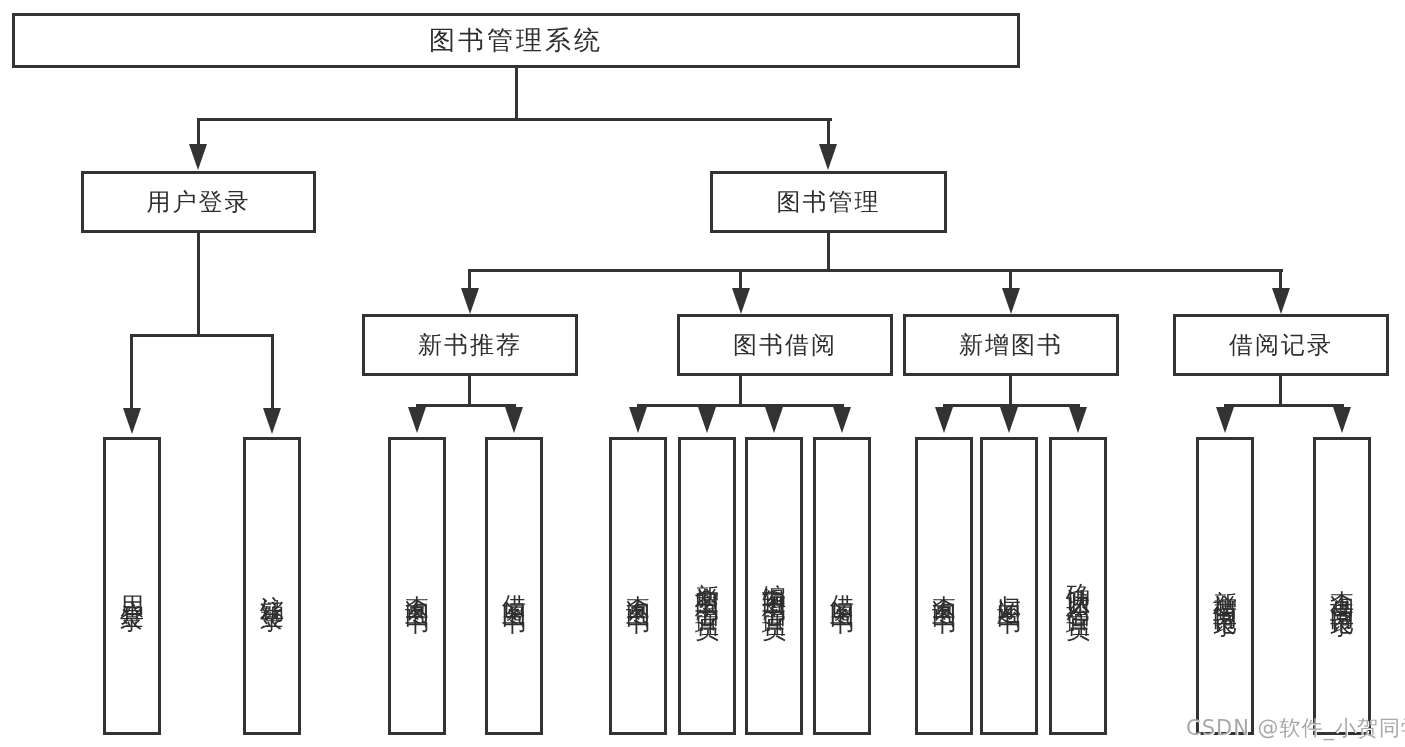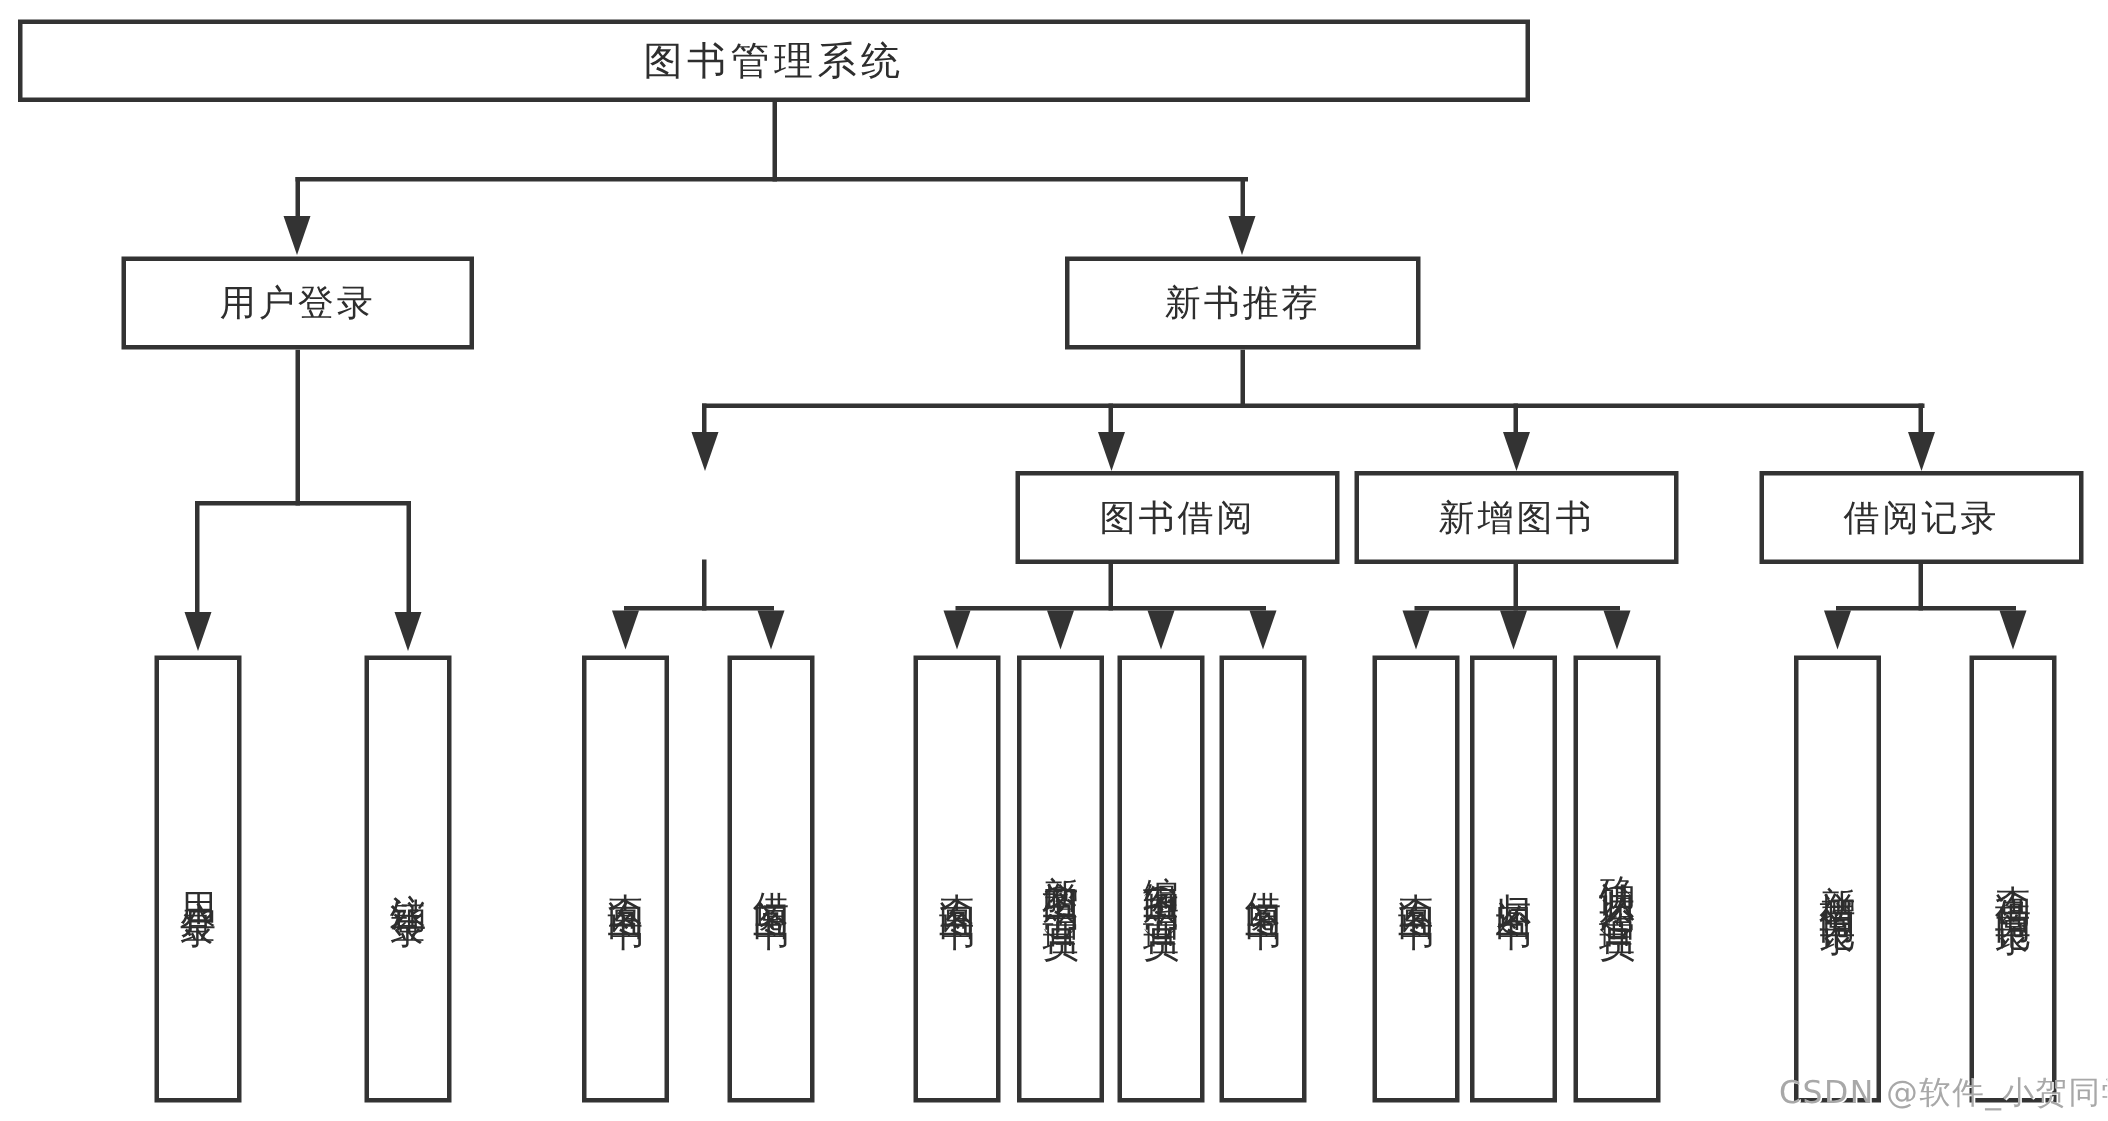--- a/index.html
+++ b/index.html
@@ -118,23 +118,26 @@
   <div class="arrow" style="left:1333px; top:407px;"></div>
 
   <div class="box" style="left:12px; top:13px; width:1008px; height:55px;">
     <span class="hlabel root-label">图书管理系统</span>
   </div>
 
   <div class="box" style="left:81px; top:171px; width:235px; height:62px;">
     <span class="hlabel">用户登录</span>
   </div>
   <div class="box" style="left:710px; top:171px; width:237px; height:62px;">
+    <span class="hlabel">图书管理</span>
+  </div>
+
+  <div class="box" style="left:362px; top:314px; width:216px; height:62px;">
     <span class="hlabel">新书推荐</span>
   </div>
-
   <div class="box" style="left:633px; top:314px; width:216px; height:62px;margin-left:44px;">
     <span class="hlabel">图书借阅</span>
   </div>
   <div class="box" style="left:903px; top:314px; width:216px; height:62px;">
     <span class="hlabel">新增图书</span>
   </div>
   <div class="box" style="left:1173px; top:314px; width:216px; height:62px;">
     <span class="hlabel">借阅记录</span>
   </div>
 

